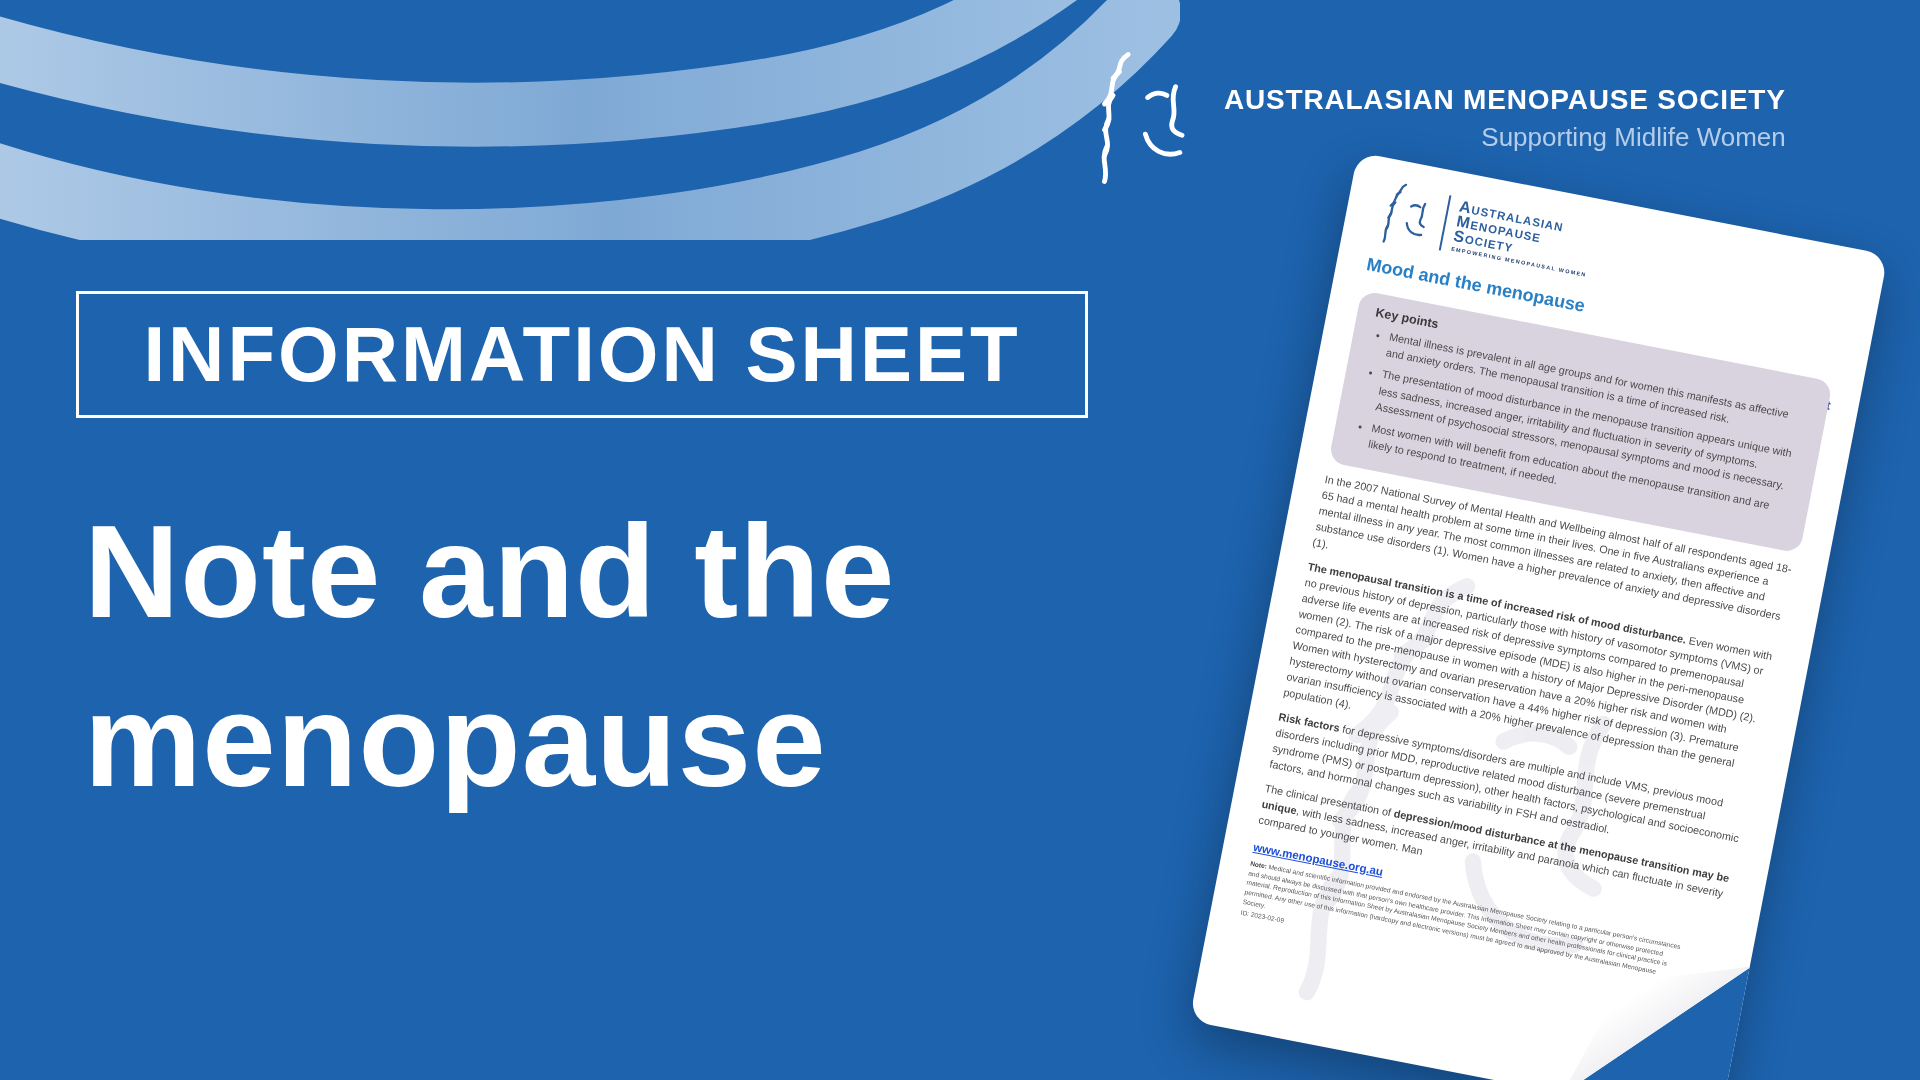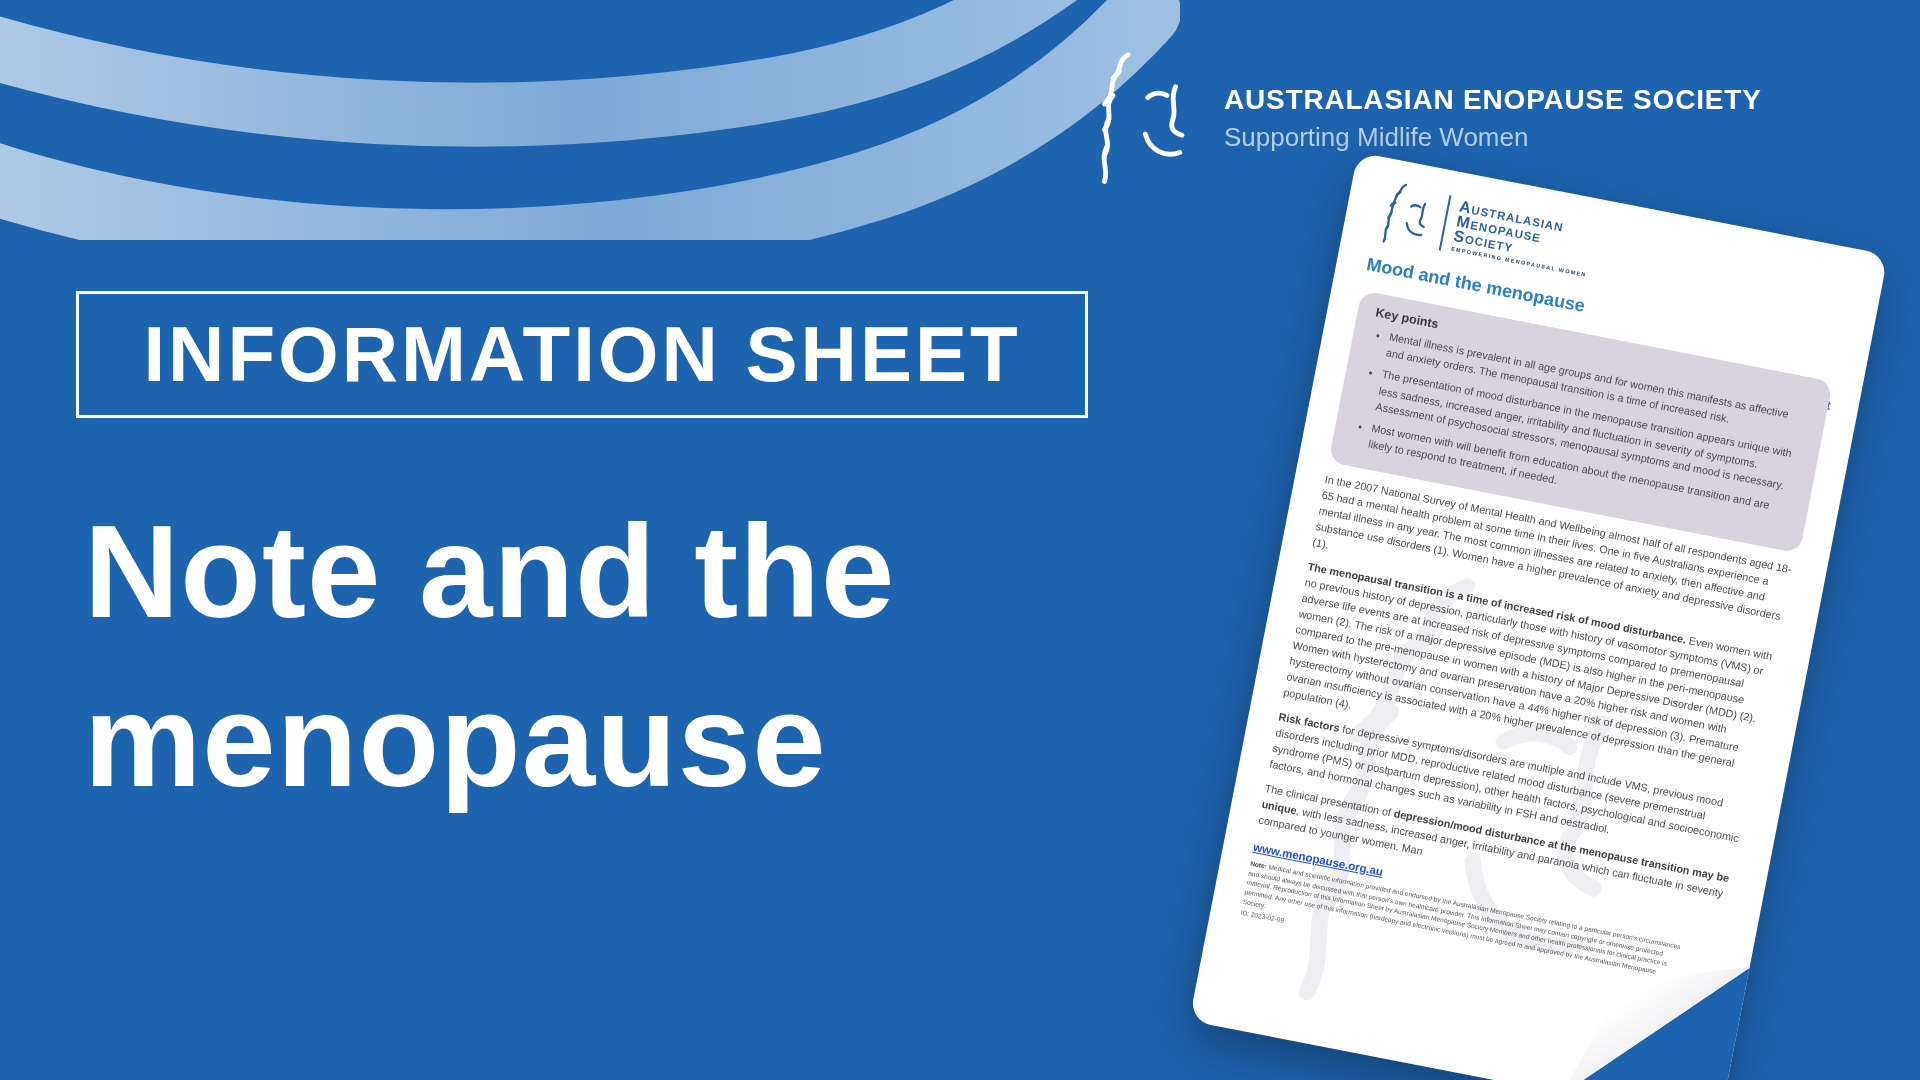--- a/index.html
+++ b/index.html
@@ -12,21 +12,21 @@
   }
 
   
   .waves { position:absolute; left:0; top:0; width:1180px; height:240px; }
 
   
   .banner-logo { position:absolute; left:1080px; top:48px; display:flex; align-items:center; gap:24px; }
   .banner-logo .face { width:120px; height:140px; color:#ffffff; }
   .banner-logo .face svg { width:100%; height:100%; }
   .org-name { font-size:28px; font-weight:bold; letter-spacing:0.8px; color:#ffffff; }
-  .org-tagline { font-size:26px; font-weight:400; color:#b5cde9; margin-top:6px; }
+  .org-tagline { font-size:26px; font-weight:400; color:#b5cde9; margin-top:6px;text-align:right; }
 
   
   .badge-box {
     position:absolute; left:76px; top:291px; width:1012px; height:127px;
     border:3px solid #ffffff; display:flex; align-items:center; justify-content:center;
   }
   .badge-box .badge-text { font-size:78px; font-weight:bold; letter-spacing:3px; color:#ffffff; }
 
   
   .big-title { position:absolute; left:84px; top:488px; font-size:132px; font-weight:bold; line-height:1.28; color:#ffffff; letter-spacing:1px; }
@@ -118,21 +118,21 @@
   </svg>
 </div>
 
 <div class="banner-logo">
   <span class="face">
     <svg>
         <use href="#ams-face"></use>
       </svg>
   </span>
   <div>
-    <div class="org-name">AUSTRALASIAN ENOPAUSE SOCIETY</div>
+    <div class="org-name">AUSTRALASIAN MENOPAUSE SOCIETY</div>
     <div class="org-tagline">Supporting Midlife Women</div>
   </div>
 </div>
 
 <div class="badge-box">
   <span class="badge-text">INFORMATION SHEET</span>
 </div>
 
 <div class="big-title">
   <div>Note and the</div>

